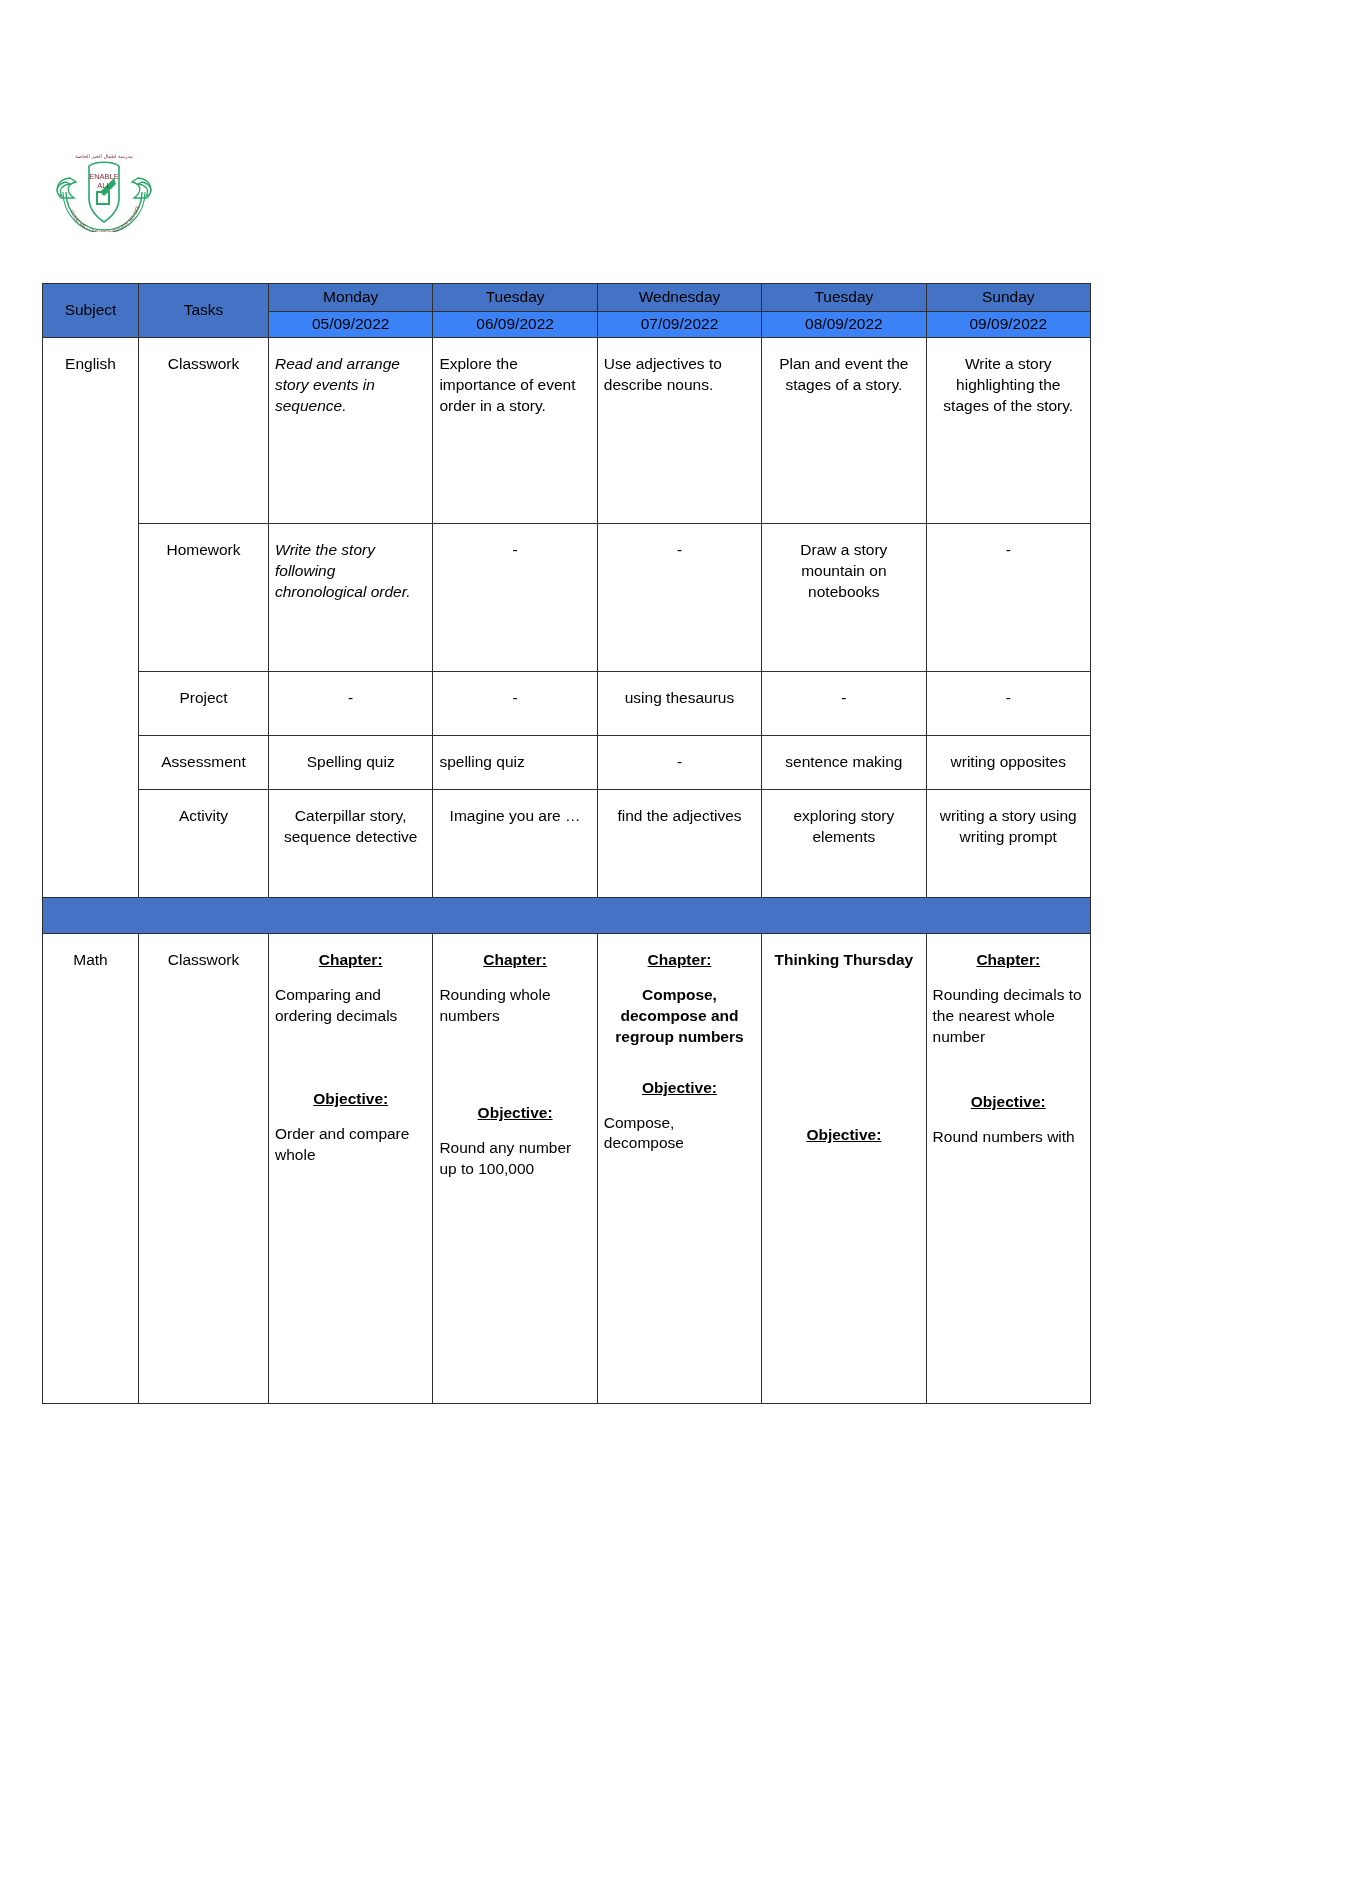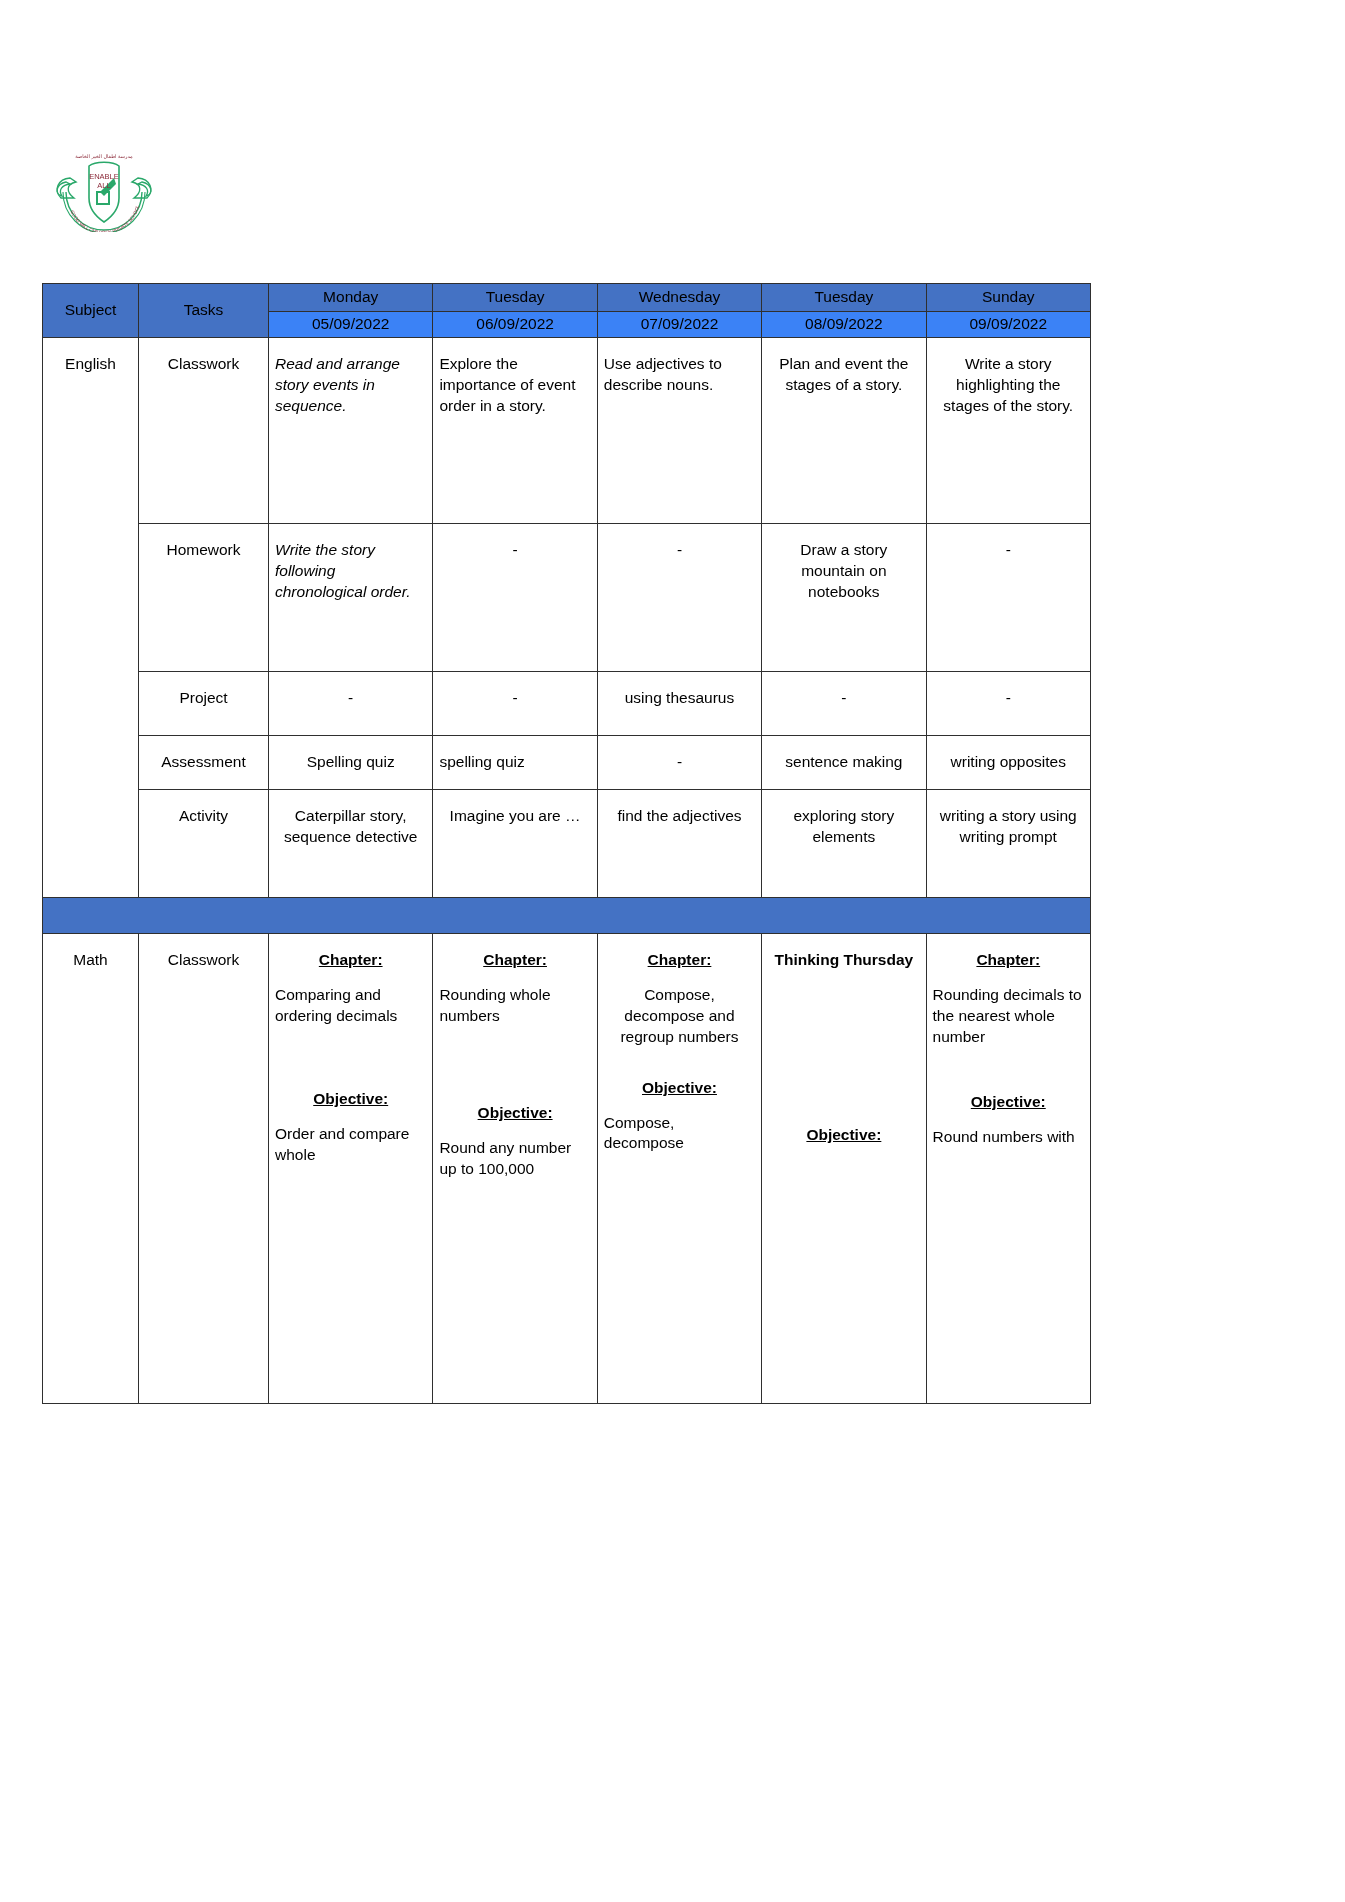--- a/index.html
+++ b/index.html
@@ -97,21 +97,21 @@
     background: #4472C4;
     height: 36px;
     padding: 0;
     border-left: 1px solid #2f2f2f;
     border-right: 1px solid #2f2f2f;
     border-top: 1px solid #2f2f2f;
     border-bottom: 1px solid #2f2f2f;
   }
 
   
-  .ctr      { text-align: center; }
+  .ctr      { text-align: center; font-weight: bold; }
   .lft      { text-align: left; }
   .mid      { vertical-align: middle; }
   .ital     { font-style: italic; margin-left: 45px; }
   .bold     { font-weight: bold; }
 
   .subject-cell { text-align: center; vertical-align: top; padding-top: 8px; }
   .tasks-cell   { text-align: center; vertical-align: top; padding-top: 8px; }
 
   .cw-h { height: 186px; }
   .hw-h { height: 148px; }

